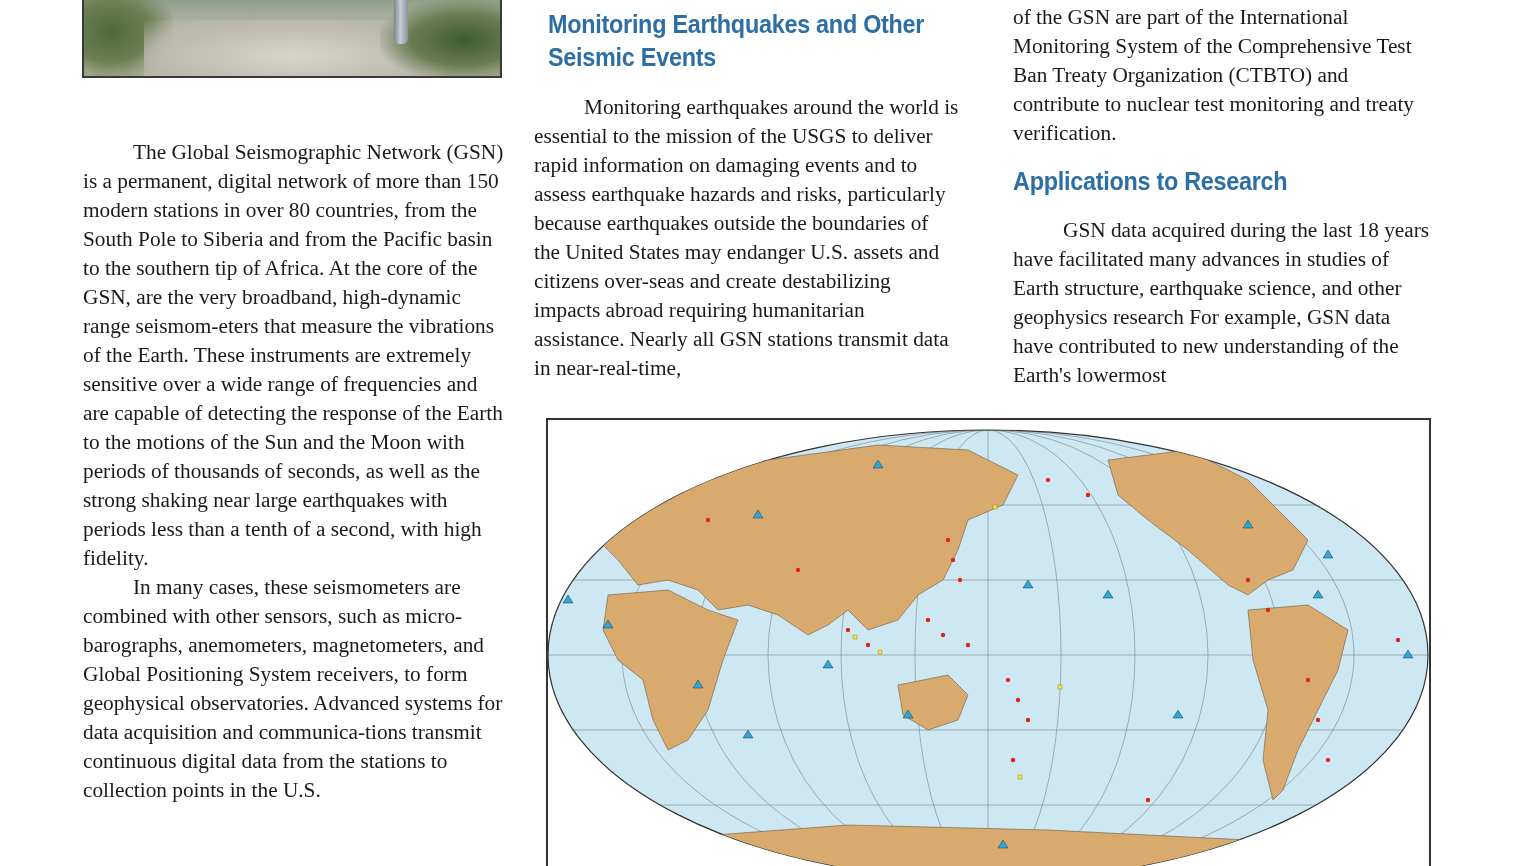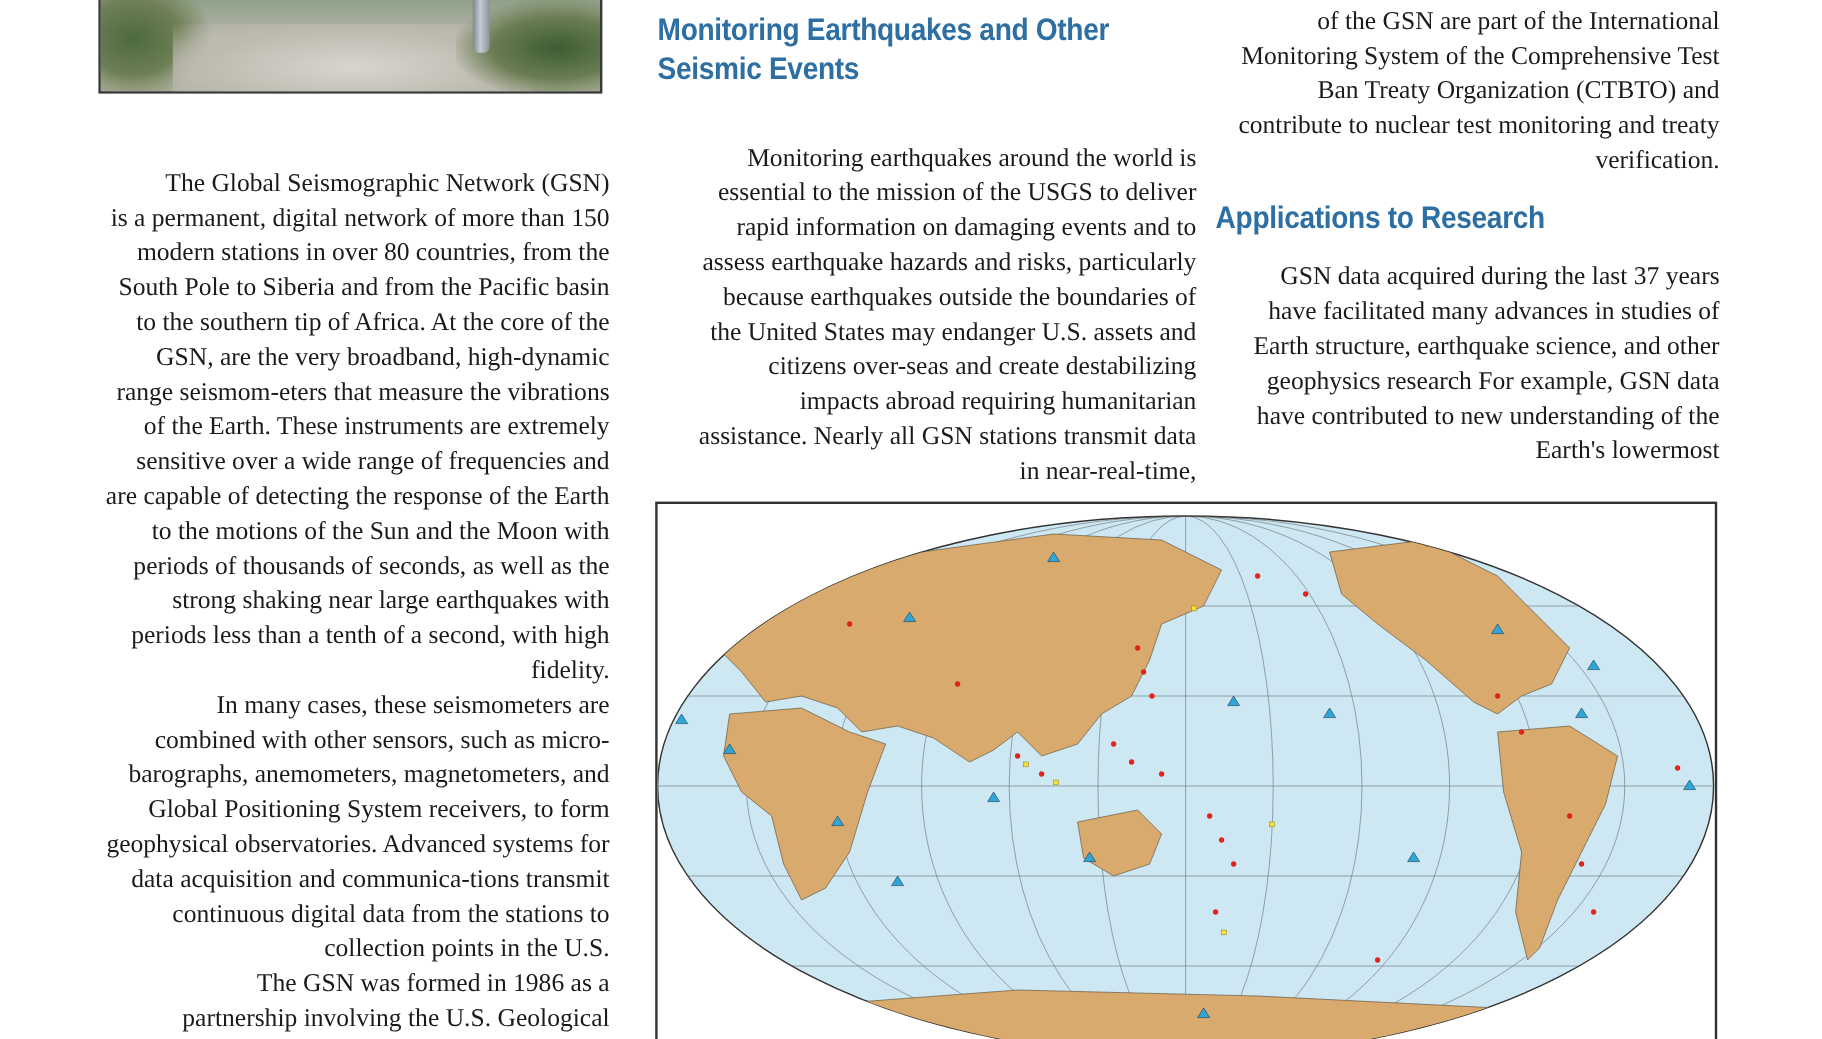--- a/index.html
+++ b/index.html
@@ -14,24 +14,24 @@
   }
   .photo .veg-l { position:absolute; left:0; top:0; width:90px; height:80px;
     background:radial-gradient(ellipse at 30% 40%, #4c6a3c 0%, #6e7f55 45%, rgba(150,150,130,0) 75%); }
   .photo .veg-r { position:absolute; right:0; top:0; width:120px; height:80px;
     background:radial-gradient(ellipse at 70% 50%, #3d5c33 0%, #6a7d52 45%, rgba(150,150,130,0) 75%); }
   .photo .ground { position:absolute; left:60px; top:20px; width:300px; height:60px;
     background:radial-gradient(ellipse at 50% 60%, #d8d5cd 0%, #bdbab0 60%, rgba(180,180,170,0) 100%); }
   .photo .pole { position:absolute; left:310px; top:0; width:14px; height:44px;
     background:linear-gradient(90deg,#7d8590,#c5ccd4 45%,#8a929c); border-radius:0 0 5px 5px; }
   .col { position:absolute; font-size:21.3px; line-height:29px; }
-  .col p { margin:0; text-align:right; }
+  .col p { margin:0; text-align:left; }
   .col p.ind { text-indent:50px; }
   .col1 { left:83px; top:118px; width:425px;margin-top:20px; }
-  .col2 { left:572px; top:93px; width:425px;margin-top:24px; }
+  .col2 { left:534px; top:93px; width:425px; }
   .col3 { left:1013px; top:3px; width:420px; }
   .heading {
     font-family:"Liberation Sans", sans-serif; font-weight:bold; color:#2d6ea3;
     font-size:26px; line-height:33px; letter-spacing:-0.3px; position:absolute; transform:scaleX(0.9); transform-origin:left;
   }
   .h-monitor { left:548px; top:8px; width:480px; }
   .h-apps { left:1013px; top:165px; width:400px; }
   .map-frame {
     position:absolute; left:546px; top:418px; width:885px; height:460px;
     border:2px solid #333; box-sizing:border-box; background:#fff; overflow:hidden;
@@ -44,34 +44,33 @@
 <div class="photo">
   <div class="veg-l"></div>
     <div class="ground"></div>
     <div class="veg-r"></div>
     <div class="pole"></div>
 </div>
 
 <div class="col col1">
   <p class="ind">The Global Seismographic Network (GSN) is a permanent, digital network of more than 150 modern stations in over 80 countries, from the South Pole to Siberia and from the Pacific basin to the southern tip of Africa. At the core of the GSN, are the very broadband, high-dynamic range seismom-eters that measure the vibrations of the Earth. These instruments are extremely sensitive over a wide range of frequencies and are capable of detecting the response of the Earth to the motions of the Sun and the Moon with periods of thousands of seconds, as well as the strong shaking near large earthquakes with periods less than a tenth of a second, with high fidelity.</p>
   <p class="ind">In many cases, these seismometers are combined with other sensors, such as micro-barographs, anemometers, magnetometers, and Global Positioning System receivers, to form geophysical observatories. Advanced systems for data acquisition and communica-tions transmit continuous digital data from the stations to collection points in the U.S.</p>
-  <p class="ind">The GSN was formed in 1986 as a partnership involving the U.S. Geological</p>
 </div>
 
 <div class="heading h-monitor">Monitoring Earthquakes and Other Seismic Events</div>
 <div class="col col2">
   <p class="ind">Monitoring earthquakes around the world is essential to the mission of the USGS to deliver rapid information on damaging events and to assess earthquake hazards and risks, particularly because earthquakes outside the boundaries of the United States may endanger U.S. assets and citizens over-seas and create destabilizing impacts abroad requiring humanitarian assistance. Nearly all GSN stations transmit data in near-real-time,</p>
 </div>
 
 <div class="col col3">
   <p>of the GSN are part of the International Monitoring System of the Comprehensive Test Ban Treaty Organization (CTBTO) and contribute to nuclear test monitoring and treaty verification.</p>
 </div>
 <div class="heading h-apps">Applications to Research</div>
 <div class="col col3" style="top:216px">
-  <p class="ind">GSN data acquired during the last 37 years have facilitated many advances in studies of Earth structure, earthquake science, and other geophysics research For example, GSN data have contributed to new understanding of the Earth's lowermost</p>
+  <p class="ind">GSN data acquired during the last 18 years have facilitated many advances in studies of Earth structure, earthquake science, and other geophysics research For example, GSN data have contributed to new understanding of the Earth's lowermost</p>
 </div>
 
 <div class="map-frame">
   <svg width="885" height="460" viewBox="0 0 885 460">
     <defs>
       <clipPath id="globe">
           <ellipse cx="440" cy="235" rx="440" ry="225"></ellipse>
         </clipPath>
     </defs>
     <ellipse cx="440" cy="235" rx="440" ry="225" fill="#cde8f3" stroke="#333" stroke-width="1.2"></ellipse>

